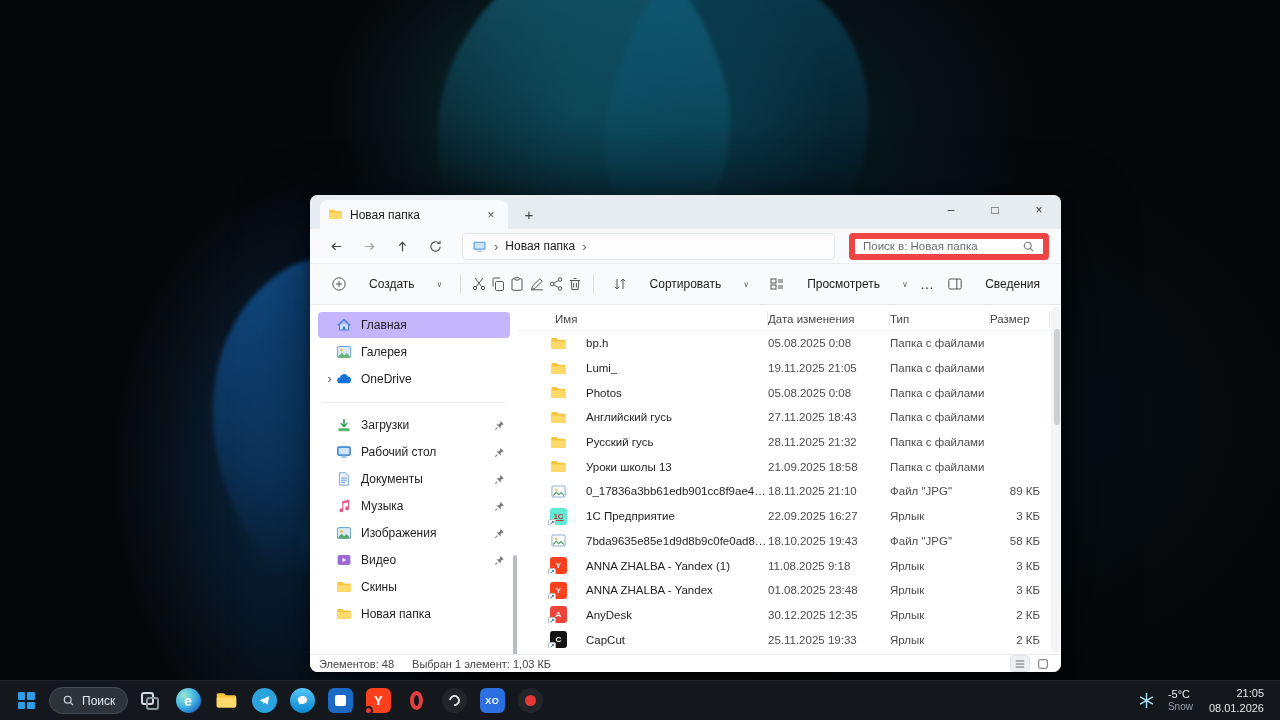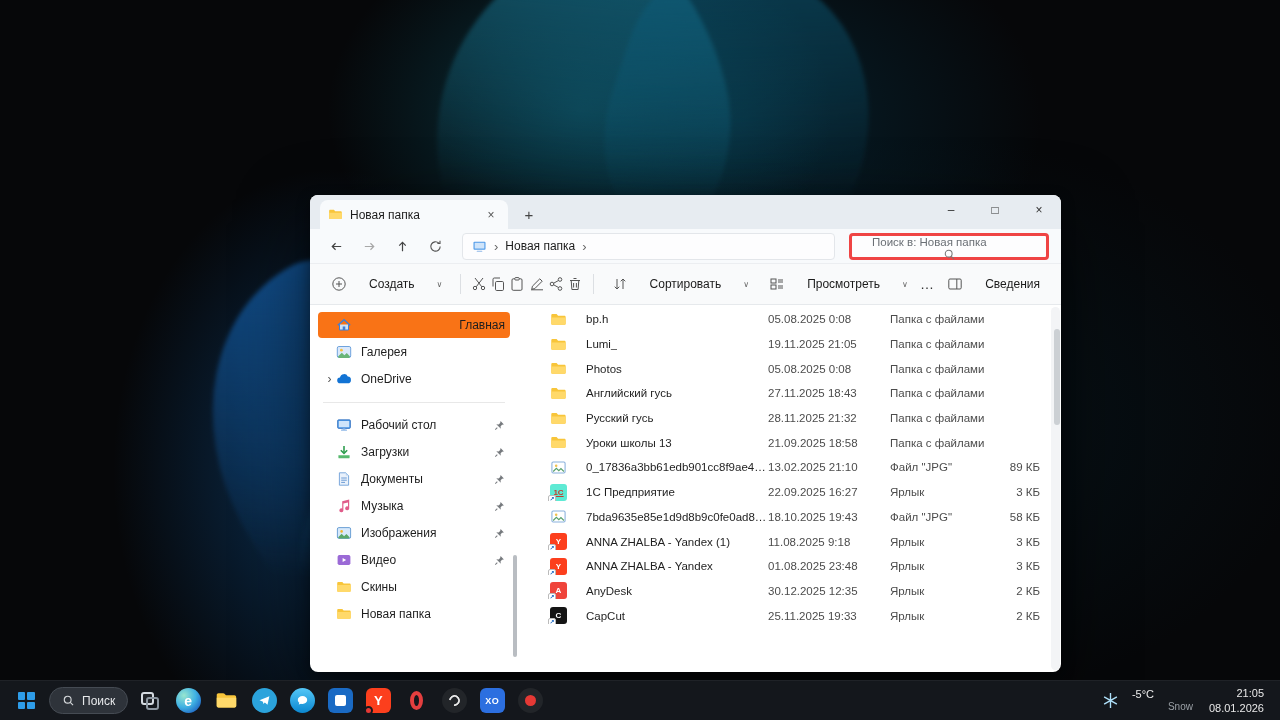--- a/index.html
+++ b/index.html
@@ -48,22 +48,22 @@
   .wc { width:44px; height:30px; display:grid; place-items:center; font-size:12px; color:#333; cursor:pointer; }
 
   .navbar { height:34px; background:#f8fafc; display:flex; align-items:center; padding:0 12px; gap:4px; flex:0 0 auto; }
   .navbtn { width:29px; height:28px; border-radius:4px; display:grid; place-items:center; cursor:pointer; }
   .navbtn svg { width:15px; height:15px; }
   .addr { flex:1; height:27px; margin:0 10px 0 8px; background:#fdfdfe; border:1px solid #e3e6ea;
     border-radius:4px; display:flex; align-items:center; padding:0 9px; gap:7px; cursor:text; }
   .addr .crumb-ico svg { width:15px; height:15px; display:block; }
   .crumb-chev { font-size:13px; color:#666; }
   .crumb { font-size:12px; color:#1c1c1c; }
-  .searchbox { width:200px; height:27px; background:#fdfdfe; border:3px solid #ef4444; border-radius:4px;
-    display:flex; align-items:center; padding:0 8px;flex-direction:column; }
+  .searchbox { width:200px; height:27px; background:#fdfdfe; border:6px solid #ef4444; border-radius:4px;
+    display:flex; align-items:center; padding:0 8px; }
   .searchbox input { flex:1; border:none; outline:none; background:transparent; font-size:11.5px;
     color:#333; font-family:inherit; }
   .searchbox input::placeholder { color:#6a6f75; }
   .searchbox svg { width:13px; height:13px; flex:0 0 auto; }
 
   .toolbar { height:42px; background:#f9fafb; border-top:1px solid #eceef1; border-bottom:1px solid #e6e9ec;
     display:flex; align-items:center; padding:0 12px; gap:2px; flex:0 0 auto; }
   .tbtn { height:32px; border-radius:4px; display:flex; align-items:center; gap:22px; padding:0 9px;
     font-size:12px; color:#1b1b1b; cursor:pointer; }
   .tbtn svg { width:16px; height:16px; }
@@ -71,21 +71,21 @@
   .caret { font-size:8px; color:#666; }
   .tdiv { width:1px; height:20px; background:#dcdfe3; margin:0 7px; }
   .tb-right { margin-left:auto; }
   .more-btn { font-size:14px; color:#333; letter-spacing:1px; }
 
   .main { flex:1; display:flex; min-height:0; }
 
   .sidebar { width:208px; flex:0 0 auto; padding:6px 3px 0 3px; position:relative; overflow:hidden; }
   .side-item { display:flex; align-items:center; height:26px; margin:1px 5px; padding:0 5px;
     border-radius:4px; font-size:12px; color:#1e1e1e; cursor:pointer; }
-  .side-item.sel { background:#f97316;text-align:right; }
+  .side-item.sel { background:#c4b5fd; }
   .chev { width:13px; font-size:12px; color:#555; flex:0 0 auto; text-align:center; }
   .ico svg { width:16px; height:16px; display:block; }
   .slabel { margin-left:9px; flex:1; white-space:nowrap; overflow:hidden; }
   .pin { margin-left:auto; opacity:.85; }
   .pin svg { width:11px; height:11px; display:block; }
   .side-div { height:1px; background:#e8e8e8; margin:10px 10px 9px 10px; }
   .side-scroll { position:absolute; right:1px; top:250px; width:4px; height:102px;
     background:#b9bdc2; border-radius:2px; cursor:pointer; }
 
   .filearea { flex:1; display:flex; flex-direction:column; position:relative; min-width:0; padding-top:2px; }
@@ -154,21 +154,21 @@
     border-left-color:transparent; transform:rotate(-40deg); }
   .reddot { width:11px; height:11px; border-radius:50%; background:#e53935; }
   .tbadge { position:absolute; left:3px; bottom:3px; width:9px; height:9px; border-radius:50%;
     background:#e53935; border:2px solid #14171c; }
   .fico24 svg { width:23px; height:23px; display:block; }
 
   .tray { margin-left:auto; display:flex; align-items:center; gap:16px; padding-right:8px; }
   .weather { display:flex; align-items:center; gap:13px; cursor:pointer; }
   .wcol { display:flex; flex-direction:column; line-height:1.15; }
   .wtemp { font-size:11px; color:#ececec; }
-  .wcond { font-size:10px; color:#9aa0a6;margin-left:36px; }
+  .wcond { font-size:10px; color:#9aa0a6; }
   .clock { text-align:right; line-height:1.3; font-size:11px; color:#e8e8e8; cursor:pointer; }
 </style>
 </head>
 <body>
 
 <div class="desktop">
   <div class="petal p1"></div>
   <div class="petal p2"></div>
   <div class="petal p3"></div>
   <div class="petal p4"></div>
@@ -347,55 +347,55 @@
                   <path d="M4.2 12.3a2.9 2.9 0 0 1-.2-5.8 4.1 4.1 0 0 1 7.8-.9 3 3 0 0 1-.4 6.7z" fill="#1273d4"></path>
                 </svg>
               </span>
               <span class="slabel">OneDrive</span>
             </div>
             <div class="side-div"></div>
             <div class="side-item">
               <span class="chev"></span>
               <span class="ico">
                 <svg viewBox="0 0 16 16">
+                  <path d="M8 2v6.5" stroke="#2f9e4f" stroke-width="1.6" fill="none"></path>
+                  <path d="M4.8 6.2L8 9.4l3.2-3.2" stroke="#2f9e4f" stroke-width="1.6" fill="none"></path>
+                  <path d="M2.4 11.2h11.2v2.2c0 .5-.4.9-.9.9H3.3c-.5 0-.9-.4-.9-.9z" fill="#57b96e"></path>
+                </svg>
+              </span>
+              <span class="slabel">Загрузки</span>
+              <span class="pin">
+                <svg viewBox="0 0 12 12">
+                  <path d="M7.2 1.2l3.6 3.6-2 .5-1.7 1.7.4 2.5-5-5 2.5.4 1.7-1.7z" fill="#5f6368"></path>
+                  <path d="M3.6 8.4L1.4 10.6" stroke="#5f6368" stroke-width="1.1"></path>
+                </svg>
+              </span>
+            </div>
+            <div class="side-item">
+              <span class="chev"></span>
+              <span class="ico">
+                <svg viewBox="0 0 16 16">
                   <rect x="1.6" y="2.8" width="12.8" height="8.6" rx="1.1" fill="#4f9ae8" stroke="#2f6fbe" stroke-width=".8"></rect>
                   <rect x="2.8" y="4" width="10.4" height="6.2" fill="#cfe4fa"></rect>
                   <rect x="5" y="12.6" width="6" height="1.1" rx=".5" fill="#8fb8e8"></rect>
                   <rect x="6.7" y="11.4" width="2.6" height="1.4" fill="#8fb8e8"></rect>
                 </svg>
               </span>
               <span class="slabel">Рабочий стол</span>
               <span class="pin">
                 <svg viewBox="0 0 12 12">
                   <path d="M7.2 1.2l3.6 3.6-2 .5-1.7 1.7.4 2.5-5-5 2.5.4 1.7-1.7z" fill="#5f6368"></path>
                   <path d="M3.6 8.4L1.4 10.6" stroke="#5f6368" stroke-width="1.1"></path>
                 </svg>
               </span>
             </div>
             <div class="side-item">
               <span class="chev"></span>
               <span class="ico">
                 <svg viewBox="0 0 16 16">
-                  <path d="M8 2v6.5" stroke="#2f9e4f" stroke-width="1.6" fill="none"></path>
-                  <path d="M4.8 6.2L8 9.4l3.2-3.2" stroke="#2f9e4f" stroke-width="1.6" fill="none"></path>
-                  <path d="M2.4 11.2h11.2v2.2c0 .5-.4.9-.9.9H3.3c-.5 0-.9-.4-.9-.9z" fill="#57b96e"></path>
-                </svg>
-              </span>
-              <span class="slabel">Загрузки</span>
-              <span class="pin">
-                <svg viewBox="0 0 12 12">
-                  <path d="M7.2 1.2l3.6 3.6-2 .5-1.7 1.7.4 2.5-5-5 2.5.4 1.7-1.7z" fill="#5f6368"></path>
-                  <path d="M3.6 8.4L1.4 10.6" stroke="#5f6368" stroke-width="1.1"></path>
-                </svg>
-              </span>
-            </div>
-            <div class="side-item">
-              <span class="chev"></span>
-              <span class="ico">
-                <svg viewBox="0 0 16 16">
                   <path d="M3.4 1.8h6.4l2.8 2.8v9.6H3.4z" fill="#e9f1fb" stroke="#6fa0d8" stroke-width=".9"></path>
                   <path d="M9.8 1.8l2.8 2.8H9.8z" fill="#b9d4f0"></path>
                   <path d="M5.2 7h5.6M5.2 9.2h5.6M5.2 11.4h3.8" stroke="#5d92cf" stroke-width=".9"></path>
                 </svg>
               </span>
               <span class="slabel">Документы</span>
               <span class="pin">
                 <svg viewBox="0 0 12 12">
                   <path d="M7.2 1.2l3.6 3.6-2 .5-1.7 1.7.4 2.5-5-5 2.5.4 1.7-1.7z" fill="#5f6368"></path>
                   <path d="M3.6 8.4L1.4 10.6" stroke="#5f6368" stroke-width="1.1"></path>
@@ -468,20 +468,27 @@
                   <path d="M1.2 6.1h13.6v5.6c0 .7-.5 1.2-1.2 1.2H2.4c-.7 0-1.2-.5-1.2-1.2z" fill="#ffd96a"></path>
                 </svg>
               </span>
               <span class="slabel">Новая папка</span>
             </div>
           </div>
         <span class="side-scroll"></span>
       </div>
 
       <div class="filearea">
+        <div class="fheader">
+          <div class="hcell h-name">Имя</div>
+          <div class="hcell">Дата изменения</div>
+          <div class="hcell">Тип</div>
+          <div class="hcell">Размер</div>
+          <div class="hcell"></div>
+        </div>
         <div class="fbody">
             <div class="frow">
               <div class="c-name">
                 <span class="fico">
                   <svg viewBox="0 0 16 16">
                     <path d="M1.2 4.1c0-.7.5-1.2 1.2-1.2h3.3c.4 0 .7.1.9.4l1 1.1h5.9c.7 0 1.2.5 1.2 1.2v6.1c0 .7-.5 1.2-1.2 1.2H2.4c-.7 0-1.2-.5-1.2-1.2z" fill="#f8c53a"></path>
                     <path d="M1.2 6.1h13.6v5.6c0 .7-.5 1.2-1.2 1.2H2.4c-.7 0-1.2-.5-1.2-1.2z" fill="#ffd96a"></path>
                   </svg>
                 </span>
                 <span class="fname">bp.h</span>
@@ -564,21 +571,21 @@
               <div class="c-name">
                 <span class="fico">
                   <svg viewBox="0 0 16 16">
                     <rect x="1.8" y="2.8" width="12.4" height="10.4" rx="1.2" fill="#fff" stroke="#8ab1dd"></rect>
                     <circle cx="5.8" cy="6.4" r="1.2" fill="#f2c14e"></circle>
                     <path d="M3 11.8l3-3 2.3 2.2 2-1.9 2.8 2.7" fill="none" stroke="#58a06a" stroke-width="1.1"></path>
                   </svg>
                 </span>
                 <span class="fname">0_17836a3bb61edb901cc8f9ae46c7d8df</span>
               </div>
-              <div class="c-date">13.02.2025 21:10</div>
+              <div class="c-date">18.11.2025 21:10</div>
               <div class="c-type">Файл "JPG"</div>
               <div class="c-size">89 КБ</div>
             </div>
             <div class="frow">
               <div class="c-name">
                 <span class="fico appico" style="background: #5eead4; color: rgb(198, 58, 47); text-decoration: underline;">1С<i class="lnk">↗</i></span>
                 <span class="fname">1С Предприятие</span>
               </div>
               <div class="c-date">22.09.2025 16:27</div>
               <div class="c-type">Ярлык</div>
@@ -634,20 +641,36 @@
               <div class="c-date">25.11.2025 19:33</div>
               <div class="c-type">Ярлык</div>
               <div class="c-size">2 КБ</div>
             </div>
           </div>
         <span class="vtrack"></span>
         <span class="vthumb"></span>
       </div>
     </div>
 
+    <div class="statusbar">
+      <span>Элементов: 48</span>
+      <span class="st-sel">Выбран 1 элемент: 1,03 КБ</span>
+      <span class="st-views">
+        <span class="vw active">
+          <svg viewBox="0 0 14 14">
+              <path d="M2 3.5h10M2 7h10M2 10.5h10" stroke="#555"></path>
+            </svg>
+        </span>
+        <span class="vw">
+          <svg viewBox="0 0 14 14">
+              <rect x="2" y="2" width="10" height="10" rx="1.5" fill="none" stroke="#555"></rect>
+            </svg>
+        </span>
+      </span>
+    </div>
   </div>
 
   <div class="taskbar">
     <div class="start">
       <span class="winlogo">
           <b></b>
           <b></b>
           <b></b>
           <b></b>
         </span>

